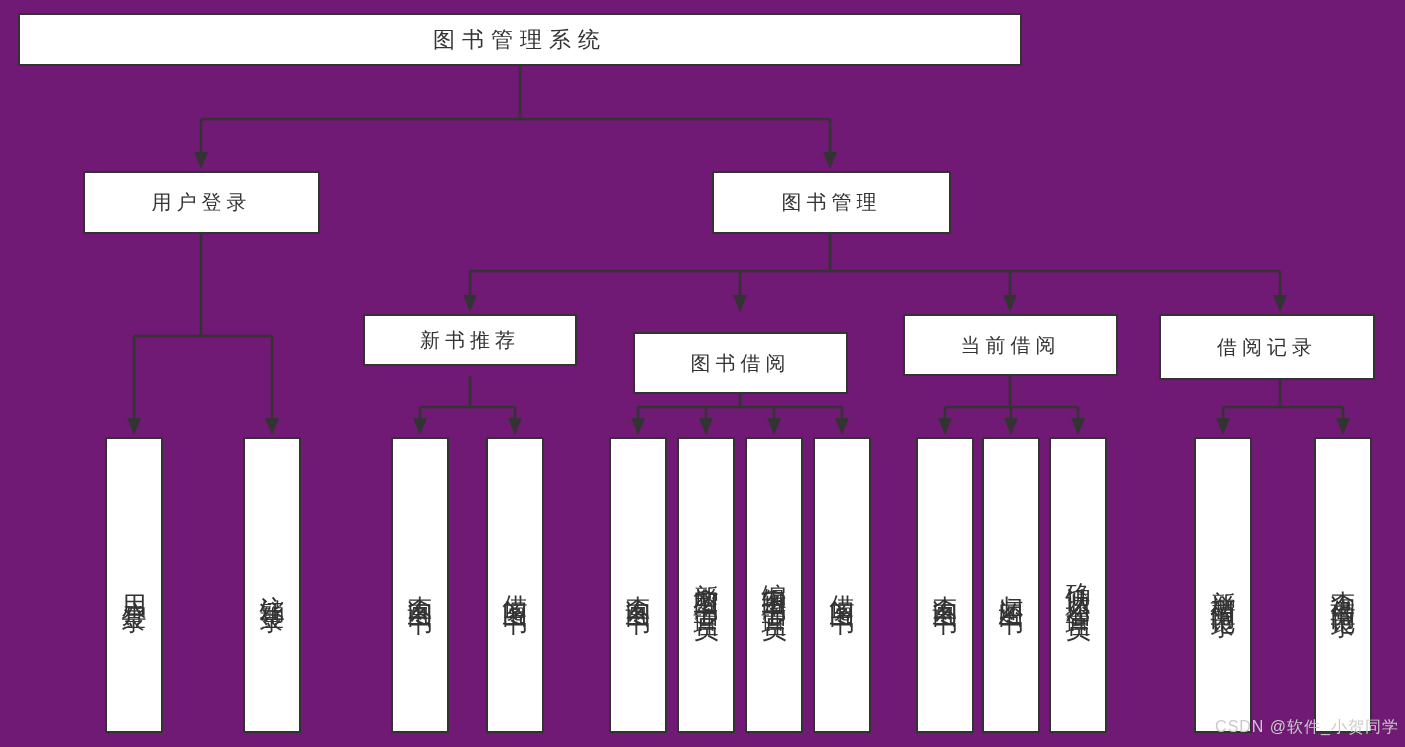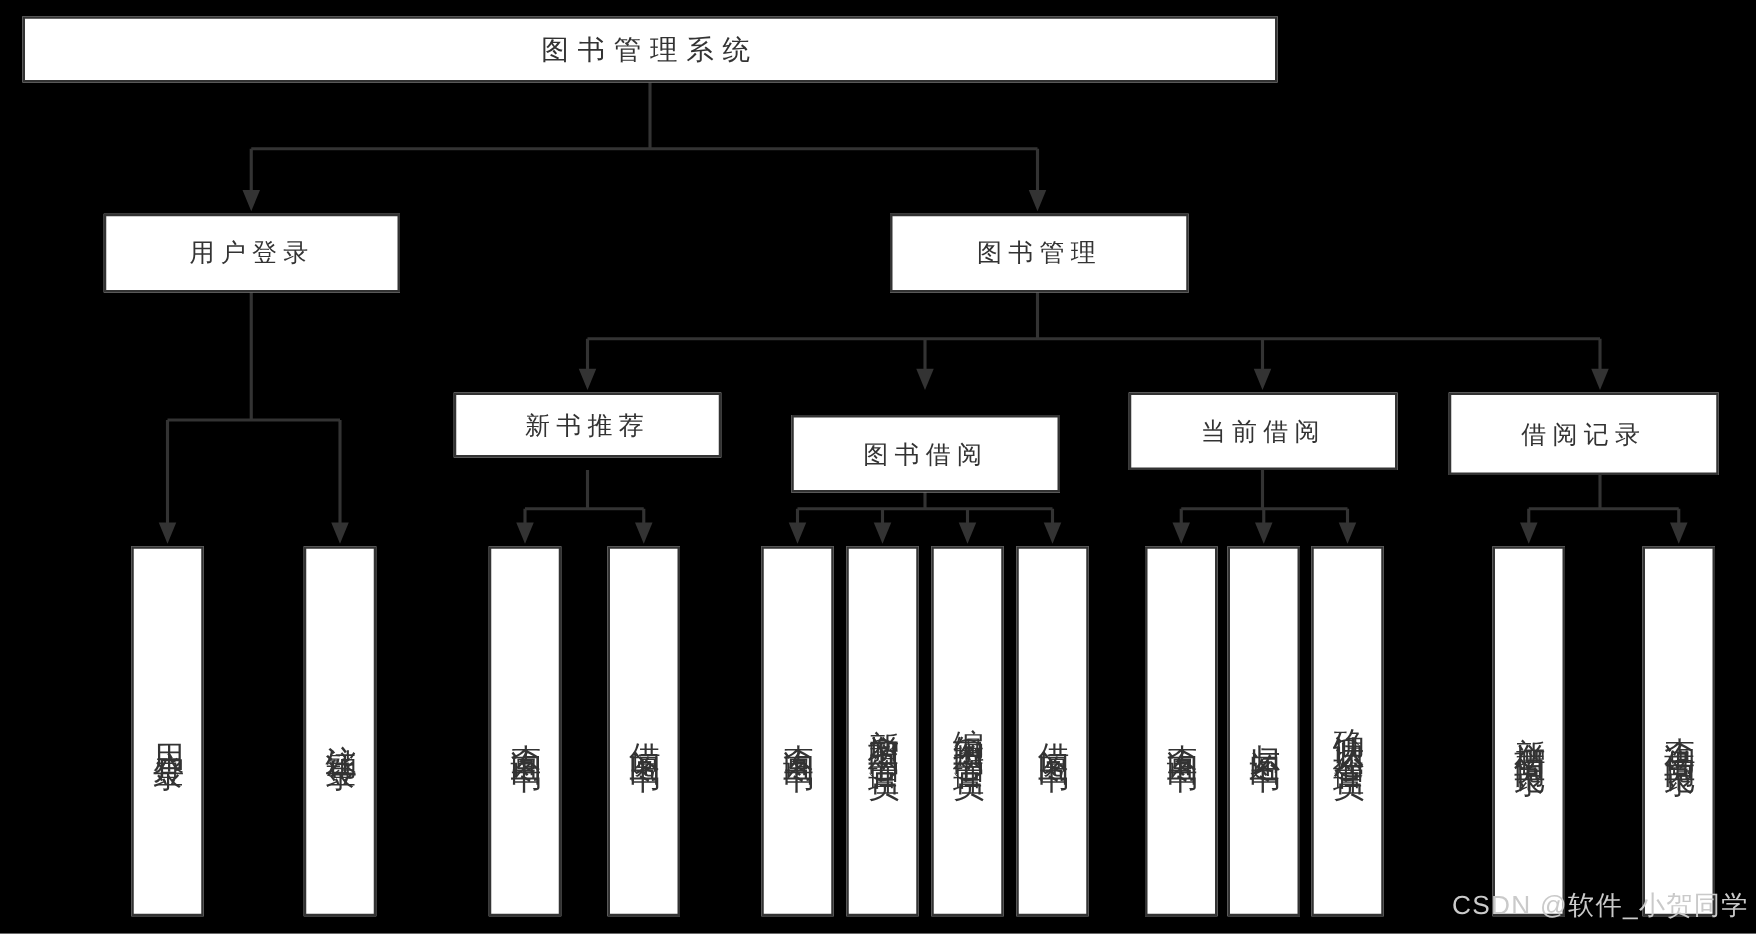--- a/index.html
+++ b/index.html
@@ -1,32 +1,32 @@
 <!DOCTYPE html>
 <html><head>
 <meta charset="utf-8">
 <style>
   html,body{margin:0;padding:0;background:#fff;}
   .stage{
-    position:relative;width:1405px;height:747px;background:#000000;
+    position:relative;width:1405px;height:747px;background:#701a75;
     font-family:"Liberation Sans","DejaVu Sans",sans-serif;color:#333333;overflow:hidden;
   }
   .connectors{position:absolute;left:0;top:0;width:1405px;height:747px;}
   .node{
     position:absolute;box-sizing:border-box;background:#ffffff;
     border:2.5px solid #333333;display:flex;align-items:center;justify-content:center;
   }
   .h1{font-size:22px;letter-spacing:7px;}
   .h2{font-size:20px;letter-spacing:5px;}
   .leaf .vtext{
     writing-mode:vertical-rl;text-orientation:mixed;
     font-size:25px;letter-spacing:5px;line-height:1.15;white-space:nowrap;
   }
   .watermark{
-    position:absolute;right:6px;bottom:9px;font-size:21px;color:#cacaca;
+    position:absolute;right:6px;bottom:9px;font-size:16px;color:#cacaca;
     letter-spacing:1px;z-index:10;margin-top:15px;
   }
 </style>
 </head>
 <body>
 
 <div class="stage">
 
   <svg class="connectors" viewBox="0 0 1405 747" xmlns="http://www.w3.org/2000/svg" aria-hidden="true">
     <g stroke="#333333" stroke-width="2.5" fill="none">

